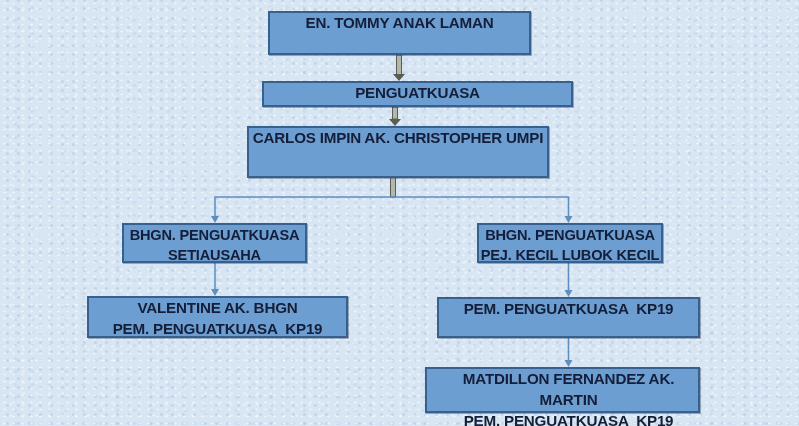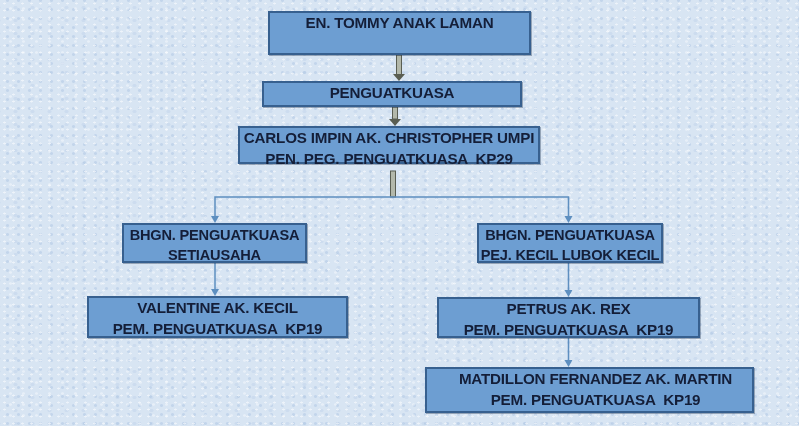--- a/index.html
+++ b/index.html
@@ -28,27 +28,27 @@
     align-items:center;justify-content:flex-start;
     text-align:center;
     font-weight:bold;
     font-size:15.2px;
     line-height:1.38;
     letter-spacing:-0.2px;
   }
   .nl{white-space:pre-wrap;}
   .nl:empty{display:none;}
   .n1{left:268px;top:11px;width:263px;height:44px;}
-  .n2{left:262px;top:81px;width:260px;height:26px;}
-  .n3{left:238px;top:126px;width:302px;height:38px;}
+  .n2{left:262px;top:81px;width:311px;height:26px;}
+  .n3{left:247px;top:126px;width:302px;height:52px;gap:48px;}
   .n4{left:122px;top:223px;width:185px;height:40px;font-size:14.6px;}
   .n5{left:477px;top:223px;width:186px;height:40px;font-size:14.6px;}
   .n6{left:87px;top:296px;width:261px;height:42px;}
   .n7{left:437px;top:297px;width:263px;height:41px;}
-  .n8{left:425px;top:367px;width:329px;height:46px;padding-left:12px;}
+  .n8{left:425px;top:367px;width:275px;height:46px;padding-left:12px;}
   #connector-layer{
     position:absolute;left:0;top:0;width:799px;height:426px;
     pointer-events:none;
   }
 </style>
 </head>
 <body>
 
 <div id="stage">
 
@@ -93,40 +93,38 @@
   <div class="node n1">
     <div class="nl">EN. TOMMY ANAK LAMAN</div>
   </div>
 
   <div class="node n2">
     <div class="nl">PENGUATKUASA</div>
   </div>
 
   <div class="node n3">
     <div class="nl">CARLOS IMPIN AK. CHRISTOPHER UMPI</div>
-    <div class="nl">PEN. PEG. PENGUATKUASA  KP29</div>
   </div>
 
   <div class="node n4">
     <div class="nl">BHGN. PENGUATKUASA</div>
     <div class="nl">SETIAUSAHA</div>
   </div>
 
   <div class="node n5">
     <div class="nl">BHGN. PENGUATKUASA</div>
     <div class="nl">PEJ. KECIL LUBOK KECIL</div>
   </div>
 
   <div class="node n6">
-    <div class="nl">VALENTINE AK. KECIL</div>
+    <div class="nl">VALENTINE AK. BHGN</div>
     <div class="nl">PEM. PENGUATKUASA  KP19</div>
   </div>
 
   <div class="node n7">
-    <div class="nl">PETRUS AK. REX</div>
     <div class="nl">PEM. PENGUATKUASA  KP19</div>
   </div>
 
   <div class="node n8">
     <div class="nl">MATDILLON FERNANDEZ AK. MARTIN</div>
     <div class="nl">PEM. PENGUATKUASA  KP19</div>
   </div>
 
 </div>
 

